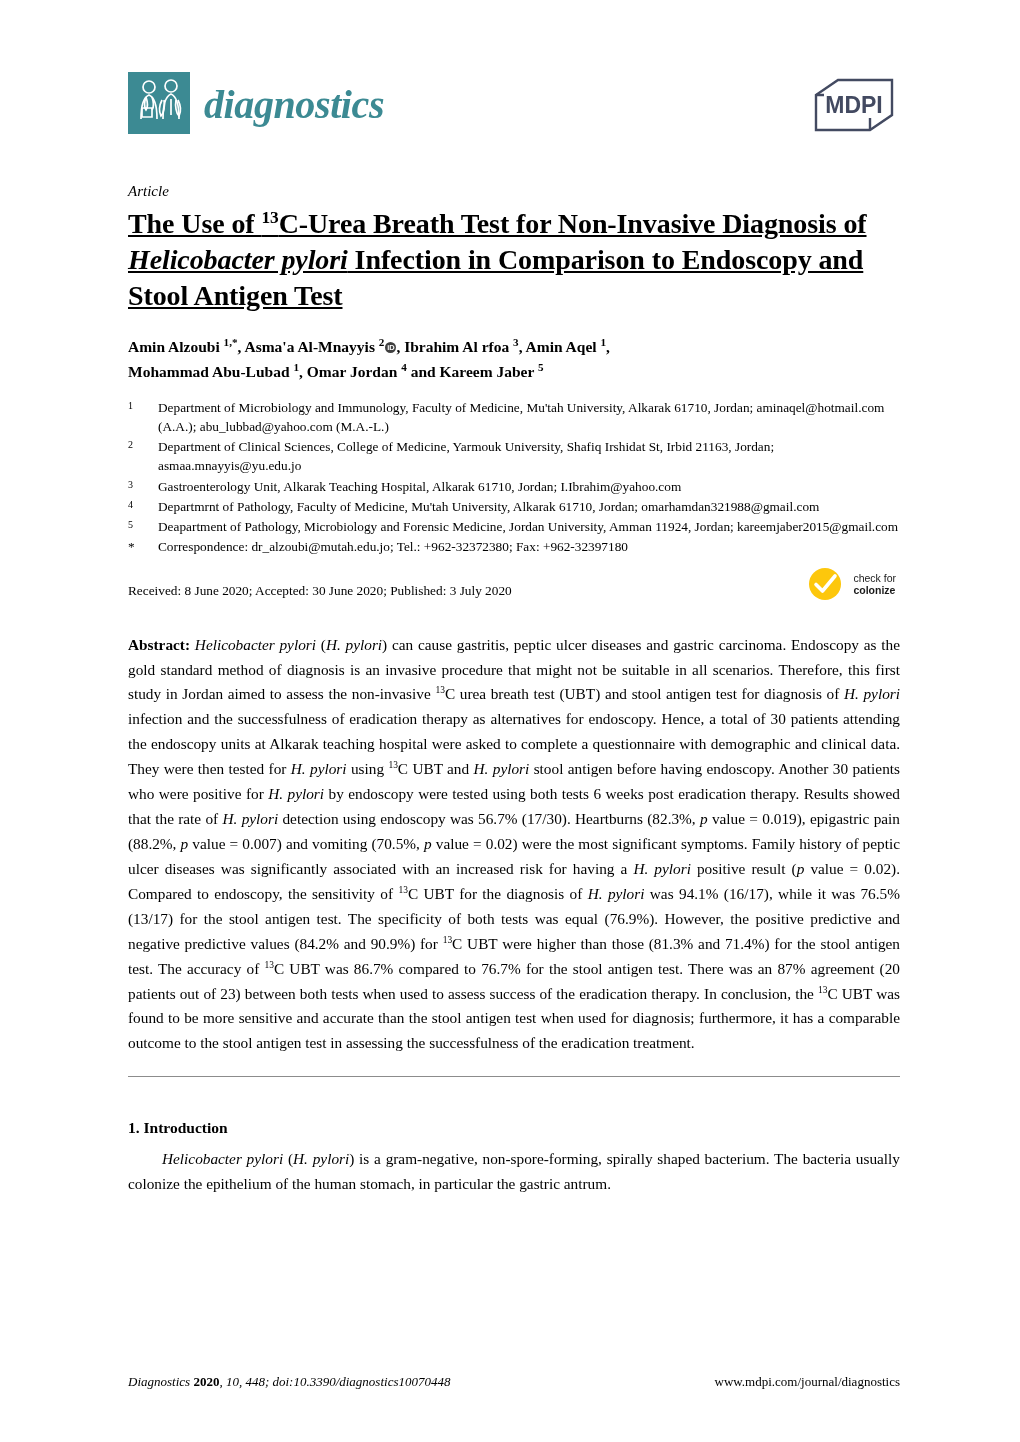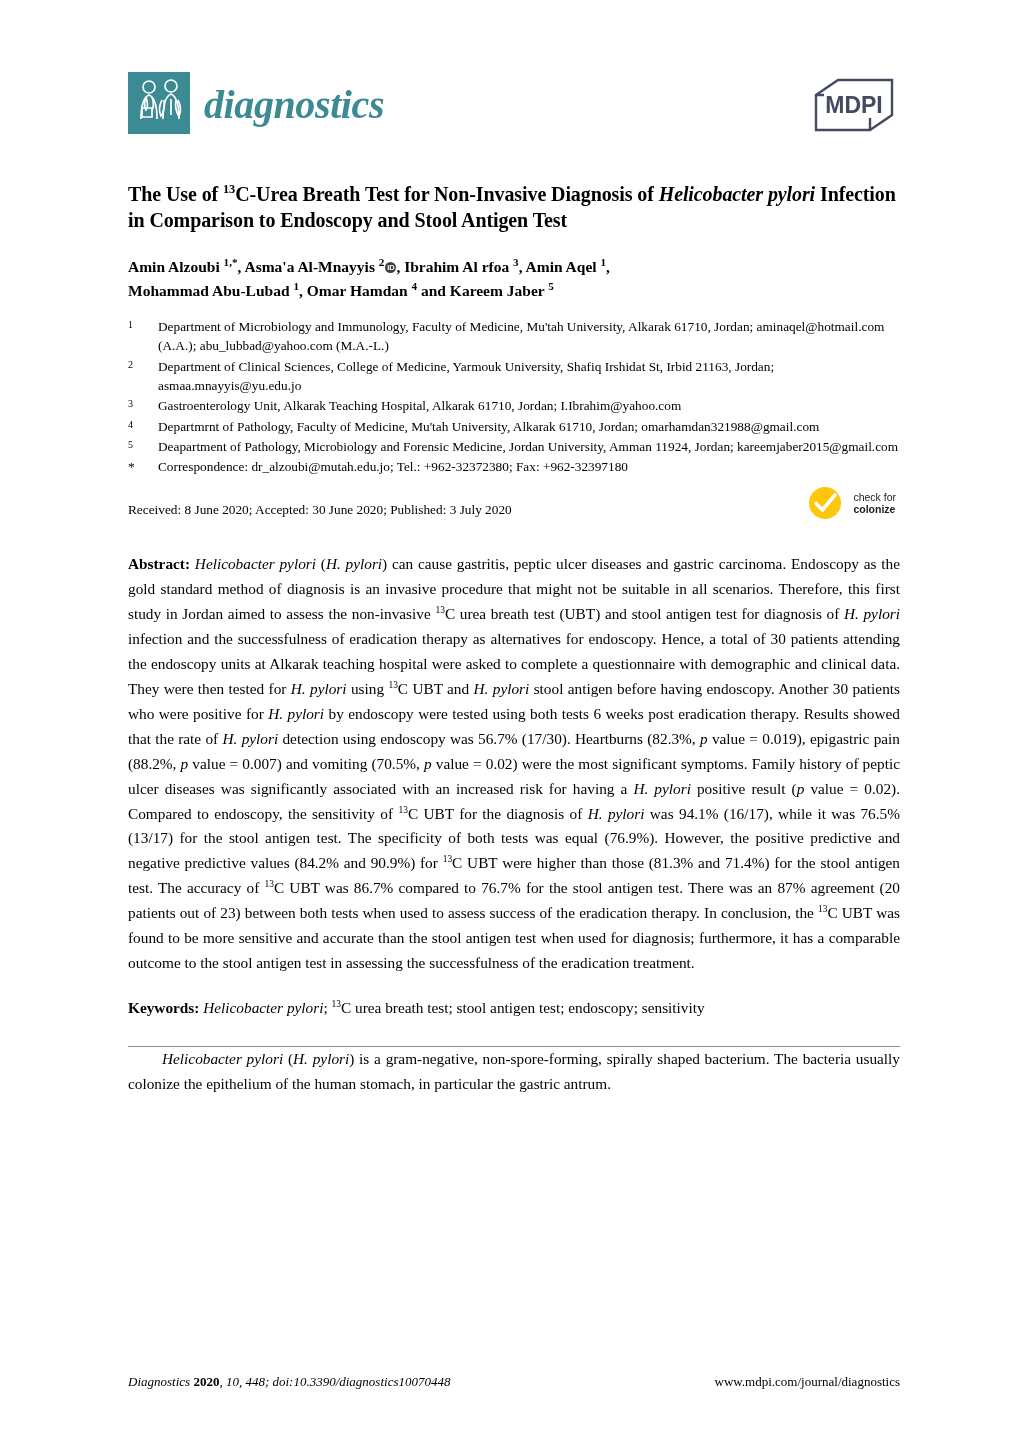--- a/index.html
+++ b/index.html
@@ -70,25 +70,26 @@
   }
 
   
   .article-type {
     font-style: italic;
     font-size: 15px;
     margin: 0 0 6px 0;
     line-height: 1.2;
   }
   .paper-title {
-    font-size: 20px;
+    font-size: 28px;
     font-weight: bold;
     line-height: 1.28;
     margin: 0 0 22px 0;
     letter-spacing: -0.1px;
+    text-decoration: underline;
   }
   .paper-title .it { font-style: italic; }
   sup.iso { font-size: 0.62em; vertical-align: super; line-height: 0; }
 
   
   .authors {
     font-size: 15.5px;
     font-weight: bold;
     line-height: 1.55;
     margin: 0 0 14px 0;
@@ -244,24 +245,25 @@
       <div class="mdpi-logo">
         <svg width="92" height="58" viewBox="0 0 92 58" aria-hidden="true">
           <path d="M8 19 L30 4 L84 4 L84 39 L62 54 L8 54 Z" fill="none" stroke="#434a61" stroke-width="2.4"></path>
           <path d="M8 19 L62 19 L62 54" fill="none" stroke="#434a61" stroke-width="2.4"></path>
           <rect x="16" y="16" width="60" height="26" fill="#ffffff"></rect>
           <text x="46" y="37" text-anchor="middle" font-family="Liberation Sans, sans-serif" font-size="23" font-weight="bold" fill="#434a61">MDPI</text>
         </svg>
       </div>
     </div>
 
+    <div class="article-type">Article</div>
 
     <h1 class="paper-title"><span>The Use of </span><sup class="iso">13</sup><span>C-Urea Breath Test for Non-Invasive Diagnosis of </span><span class="it">Helicobacter pylori</span><span> Infection in Comparison to Endoscopy and Stool Antigen Test</span></h1>
 
-    <div class="authors"><span>Amin Alzoubi </span><sup>1,*</sup><span>, Asma'a Al-Mnayyis </span><sup>2</sup><span class="orcid">iD</span><span>, Ibrahim Al rfoa </span><sup>3</sup><span>, Amin Aqel </span><sup>1</sup><span>,</span><br><span>Mohammad Abu-Lubad </span><sup>1</sup><span>, Omar Hamdan </span><sup>4</sup><span> and Kareem Jaber </span><sup>5</sup></div>
+    <div class="authors"><span>Amin Alzoubi </span><sup>1,*</sup><span>, Asma'a Al-Mnayyis </span><sup>2</sup><span class="orcid">iD</span><span>, Ibrahim Al rfoa </span><sup>3</sup><span>, Amin Aqel </span><sup>1</sup><span>,</span><br><span>Mohammad Abu-Lubad </span><sup>1</sup><span>, Omar Jordan </span><sup>4</sup><span> and Kareem Jaber </span><sup>5</sup></div>
 
     <div class="affiliations">
       <div class="aff-row">
         <div class="aff-marker">1</div>
         <div class="aff-text">Department of Microbiology and Immunology, Faculty of Medicine, Mu'tah University, Alkarak 61710, Jordan; aminaqel@hotmail.com (A.A.); abu_lubbad@yahoo.com (M.A.-L.)</div>
       </div>
       <div class="aff-row">
         <div class="aff-marker">2</div>
         <div class="aff-text">Department of Clinical Sciences, College of Medicine, Yarmouk University, Shafiq Irshidat St, Irbid 21163, Jordan; asmaa.mnayyis@yu.edu.jo</div>
       </div>
@@ -294,24 +296,24 @@
         </div>
         <div class="cfu-text">
           <div>check for</div>
           <div class="b">colonize</div>
         </div>
       </div>
     </div>
 
     <div class="abstract"><span class="lbl">Abstract:</span> <span class="it">Helicobacter pylori</span><span> (</span><span class="it">H. pylori</span><span>) can cause gastritis, peptic ulcer diseases and gastric carcinoma. Endoscopy as the gold standard method of diagnosis is an invasive procedure that might not be suitable in all scenarios. Therefore, this first study in Jordan aimed to assess the non-invasive </span><sup class="iso">13</sup><span>C urea breath test (UBT) and stool antigen test for diagnosis of </span><span class="it">H. pylori</span><span> infection and the successfulness of eradication therapy as alternatives for endoscopy. Hence, a total of 30 patients attending the endoscopy units at Alkarak teaching hospital were asked to complete a questionnaire with demographic and clinical data. They were then tested for </span><span class="it">H. pylori</span><span> using </span><sup class="iso">13</sup><span>C UBT and </span><span class="it">H. pylori</span><span> stool antigen before having endoscopy. Another 30 patients who were positive for </span><span class="it">H. pylori</span><span> by endoscopy were tested using both tests 6 weeks post eradication therapy. Results showed that the rate of </span><span class="it">H. pylori</span><span> detection using endoscopy was 56.7% (17/30). Heartburns (82.3%, </span><span class="it">p</span><span> value = 0.019), epigastric pain (88.2%, </span><span class="it">p</span><span> value = 0.007) and vomiting (70.5%, </span><span class="it">p</span><span> value = 0.02) were the most significant symptoms. Family history of peptic ulcer diseases was significantly associated with an increased risk for having a </span><span class="it">H. pylori</span><span> positive result (</span><span class="it">p</span><span> value = 0.02). Compared to endoscopy, the sensitivity of </span><sup class="iso">13</sup><span>C UBT for the diagnosis of </span><span class="it">H. pylori</span><span> was 94.1% (16/17), while it was 76.5% (13/17) for the stool antigen test. The specificity of both tests was equal (76.9%). However, the positive predictive and negative predictive values (84.2% and 90.9%) for </span><sup class="iso">13</sup><span>C UBT were higher than those (81.3% and 71.4%) for the stool antigen test. The accuracy of </span><sup class="iso">13</sup><span>C UBT was 86.7% compared to 76.7% for the stool antigen test. There was an 87% agreement (20 patients out of 23) between both tests when used to assess success of the eradication therapy. In conclusion, the </span><sup class="iso">13</sup><span>C UBT was found to be more sensitive and accurate than the stool antigen test when used for diagnosis; furthermore, it has a comparable outcome to the stool antigen test in assessing the successfulness of the eradication treatment.</span></div>
 
-    <div class="keywords"><span class="lbl">Keywords:</span><span class="it"> Helicobacter pylori</span><span>; </span><sup class="iso">13</sup><span>C urea breath test; stool antigen test; endoscopy; sensitivity</span></div>
 
     <hr class="rule">
 
+    <h2 class="section-head">1. Introduction</h2>
     <p class="body-par"><span class="it">Helicobacter pylori</span><span> (</span><span class="it">H. pylori</span><span>) is a gram-negative, non-spore-forming, spirally shaped bacterium. The bacteria usually colonize the epithelium of the human stomach, in particular the gastric antrum.</span></p>
 
   </div>
 
   <div class="footer">
     <div class="fl"><span class="it">Diagnostics</span> <span class="b">2020</span><span class="it">, 10, 448; doi:10.3390/diagnostics10070448</span></div>
     <div class="fr">www.mdpi.com/journal/diagnostics</div>
   </div>
 </div>
 

